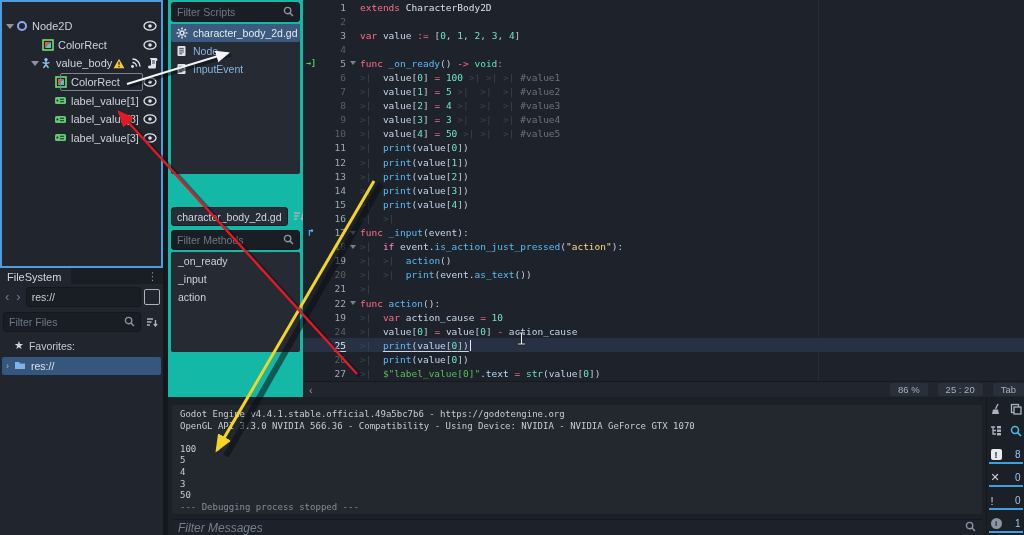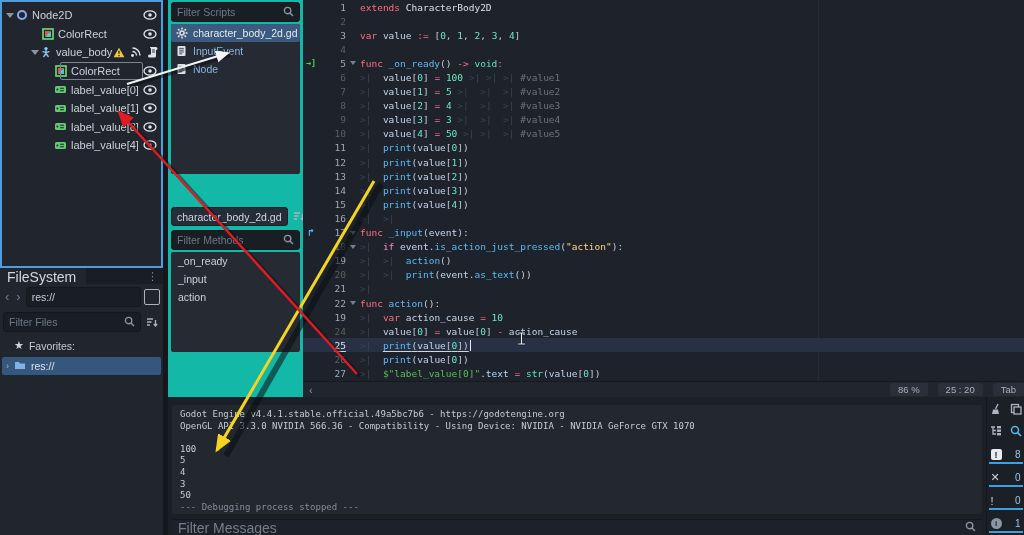--- a/index.html
+++ b/index.html
@@ -3,34 +3,34 @@
 <meta charset="utf-8">
 <style>
   html,body{margin:0;padding:0;background:#0e1116;}
   #app{position:relative;width:1024px;height:535px;background:#14181d;overflow:hidden;
        font-family:"Liberation Sans",sans-serif;color:#cdd3da;font-size:11px;}
 
   
   .left-dock{position:absolute;left:0;top:0;width:163px;height:535px;background:#1d222a;}
   .scene-panel{position:absolute;left:0;top:0;width:159px;height:264px;background:#21262e;
                border:2px solid #4f9ddd;box-sizing:content-box;overflow:hidden;}
-  .tree{padding-top:4px;}
+  .tree{padding-top:15px;}
   .trow{position:relative;height:18.6px;display:flex;align-items:center;white-space:nowrap;}
   .trow .arr{width:10px;display:flex;justify-content:center;}
   .tri-d{width:0;height:0;border-left:4px solid transparent;border-right:4px solid transparent;border-top:5px solid #8b95a2;}
   .trow .nlabel{margin-left:4px;font-size:11px;color:#ccd2d9;}
   .trow .spacer{flex:1;}
   .trow .badges{display:flex;gap:4px;align-items:center;margin-right:3px;}
   .trow .eye{width:18px;display:flex;justify-content:center;margin-right:2px;}
   .focus-box{position:absolute;left:22px;right:18px;top:0;bottom:0;border:1px solid #79848f;border-radius:2px;}
   .nicon{width:13px;height:13px;display:inline-flex;align-items:center;justify-content:center;flex:none;}
 
   .fs-panel{position:absolute;left:0;top:268px;width:163px;bottom:0;background:#21262e;}
   .fs-tabbar{height:16px;background:#191d24;display:flex;align-items:stretch;}
-  .fs-tab{background:#21262e;padding:1px 10px 0 7px;font-size:14px;color:#d2d8de;display:flex;align-items:center;}
+  .fs-tab{background:#21262e;padding:1px 10px 0 7px;font-size:11px;color:#d2d8de;display:flex;align-items:center;}
   .fs-dots{margin-left:auto;color:#8a93a0;padding:0 5px;font-size:11px;display:flex;align-items:center;}
   .fs-row{display:flex;align-items:center;gap:3px;padding:3px 3px 2px 3px;}
   .navbtn{color:#727d8a;font-size:13px;line-height:10px;padding:0 2px;}
   .field{background:#191e25;border:1px solid #14181e;border-radius:3px;color:#c6cdd5;
          font-size:10.5px;padding:2px 5px;display:flex;align-items:center;flex:1;min-width:0;height:14px;}
   .field .ph{color:#6d7885;}
   .field .mag{margin-left:auto;}
   .sqbtn{width:14px;height:14px;border:1.5px solid #aab3bf;border-radius:2px;flex:none;}
   .fav-row{display:flex;align-items:center;gap:5px;padding:5px 4px 3px 14px;color:#c3cad2;font-size:10.5px;}
   .star{color:#cbd3dc;font-size:11px;}
@@ -75,21 +75,21 @@
   .status .sgroup{margin-left:auto;display:flex;align-items:center;padding-right:0;}
 
   
   .bottom-panel{position:absolute;left:168px;top:397px;width:856px;height:138px;background:#1b2027;}
   .console{position:absolute;left:4px;top:8px;width:810px;height:109px;background:#23282f;border-radius:2px;
            padding:4px 8px;box-sizing:border-box;overflow:hidden;}
   .conline{font-family:"DejaVu Sans Mono",monospace;font-size:9px;line-height:11.6px;color:#c5ccd4;white-space:pre;}
   .conline.dim{color:#848d98;}
   .filterbar{position:absolute;left:4px;bottom:0;width:810px;height:16px;background:#1d222a;border-top:1px solid #14181e;
              display:flex;align-items:center;padding:0 6px;box-sizing:border-box;}
-  .filterbar .ph{color:#757f8c;font-size:14px;}
+  .filterbar .ph{color:#757f8c;font-size:12px;font-style:italic;}
   .filterbar .mag{margin-left:auto;}
   .btools{position:absolute;right:0;top:0;width:38px;height:138px;border-left:1px solid #14181e;
           display:flex;flex-direction:column;align-items:center;padding-top:6px;box-sizing:border-box;}
   .btool-row{display:flex;gap:8px;margin-bottom:8px;}
   .badge-row{width:34px;height:17px;display:flex;align-items:center;justify-content:space-between;
              padding:0 2px;box-sizing:border-box;border-bottom:2px solid #3f9fdf;margin-bottom:6px;}
   .badge-count{color:#9fc4e8;font-size:10px;}
   .b-alert{width:11px;height:11px;background:#e8ecf1;border-radius:2px;color:#20252c;font-size:9px;font-weight:bold;
            display:flex;align-items:center;justify-content:center;}
   .b-info{width:11px;height:11px;background:#8b95a2;border-radius:50%;color:#20252c;font-size:8px;font-weight:bold;
@@ -204,75 +204,57 @@
           </div>
           <div class="trow" style="padding-left: 42px;">
             <span class="arr"></span>
             <span class="nicon">
               <svg width="13" height="11" viewBox="0 0 13 11">
                 <rect x="1" y="2" width="11" height="7" rx="1.5" fill="#63c973"></rect>
                 <circle cx="3.4" cy="5.5" r="1" fill="#21262e"></circle>
                 <path d="M6 4.2 h4 M6 6.8 h4" stroke="#21262e" stroke-width="1.1"></path>
               </svg>
             </span>
-            <span class="nlabel">label_value[0]</span>
+            <span class="nlabel">label_value[1]</span>
             <span class="spacer"></span>
             <span class="eye">
               <svg width="14" height="10" viewBox="0 0 14 10">
                 <ellipse cx="7" cy="5" rx="6" ry="4.2" fill="none" stroke="#dfe4ea" stroke-width="1.3"></ellipse>
                 <circle cx="7" cy="5" r="1.8" fill="#dfe4ea"></circle>
               </svg>
             </span>
           </div>
           <div class="trow" style="padding-left: 42px;">
             <span class="arr"></span>
             <span class="nicon">
               <svg width="13" height="11" viewBox="0 0 13 11">
                 <rect x="1" y="2" width="11" height="7" rx="1.5" fill="#63c973"></rect>
                 <circle cx="3.4" cy="5.5" r="1" fill="#21262e"></circle>
                 <path d="M6 4.2 h4 M6 6.8 h4" stroke="#21262e" stroke-width="1.1"></path>
               </svg>
             </span>
-            <span class="nlabel">label_value[1]</span>
+            <span class="nlabel">label_value[8]</span>
             <span class="spacer"></span>
             <span class="eye">
               <svg width="14" height="10" viewBox="0 0 14 10">
                 <ellipse cx="7" cy="5" rx="6" ry="4.2" fill="none" stroke="#dfe4ea" stroke-width="1.3"></ellipse>
                 <circle cx="7" cy="5" r="1.8" fill="#dfe4ea"></circle>
               </svg>
             </span>
           </div>
           <div class="trow" style="padding-left: 42px;">
             <span class="arr"></span>
             <span class="nicon">
               <svg width="13" height="11" viewBox="0 0 13 11">
                 <rect x="1" y="2" width="11" height="7" rx="1.5" fill="#63c973"></rect>
                 <circle cx="3.4" cy="5.5" r="1" fill="#21262e"></circle>
                 <path d="M6 4.2 h4 M6 6.8 h4" stroke="#21262e" stroke-width="1.1"></path>
               </svg>
             </span>
-            <span class="nlabel">label_value[8]</span>
-            <span class="spacer"></span>
-            <span class="eye">
-              <svg width="14" height="10" viewBox="0 0 14 10">
-                <ellipse cx="7" cy="5" rx="6" ry="4.2" fill="none" stroke="#dfe4ea" stroke-width="1.3"></ellipse>
-                <circle cx="7" cy="5" r="1.8" fill="#dfe4ea"></circle>
-              </svg>
-            </span>
-          </div>
-          <div class="trow" style="padding-left: 42px;">
-            <span class="arr"></span>
-            <span class="nicon">
-              <svg width="13" height="11" viewBox="0 0 13 11">
-                <rect x="1" y="2" width="11" height="7" rx="1.5" fill="#63c973"></rect>
-                <circle cx="3.4" cy="5.5" r="1" fill="#21262e"></circle>
-                <path d="M6 4.2 h4 M6 6.8 h4" stroke="#21262e" stroke-width="1.1"></path>
-              </svg>
-            </span>
-            <span class="nlabel">label_value[4]</span>
+            <span class="nlabel">label_value[3]</span>
             <span class="spacer"></span>
             <span class="eye">
               <svg width="14" height="10" viewBox="0 0 14 10">
                 <ellipse cx="7" cy="5" rx="6" ry="4.2" fill="none" stroke="#dfe4ea" stroke-width="1.3"></ellipse>
                 <circle cx="7" cy="5" r="1.8" fill="#dfe4ea"></circle>
               </svg>
             </span>
           </div>
         </div>
     </div>
@@ -341,30 +323,30 @@
           </span>
           <span>character_body_2d.gd</span>
         </div>
         <div class="srow">
           <span class="nicon">
             <svg width="11" height="12" viewBox="0 0 11 12">
               <rect x="1.5" y="1" width="8" height="10" rx="1" fill="#dfe4ea"></rect>
               <path d="M3.2 3.4 h4.6 M3.2 5.2 h4.6 M3.2 7 h4.6 M3.2 8.8 h3" stroke="#39424f" stroke-width="0.9"></path>
             </svg>
           </span>
-          <span>InputEvent</span>
+          <span>Node</span>
         </div>
         <div class="srow">
           <span class="nicon">
             <svg width="11" height="12" viewBox="0 0 11 12">
               <rect x="1.5" y="1" width="8" height="10" rx="1" fill="#dfe4ea"></rect>
               <path d="M3.2 3.4 h4.6 M3.2 5.2 h4.6 M3.2 7 h4.6 M3.2 8.8 h3" stroke="#39424f" stroke-width="0.9"></path>
             </svg>
           </span>
-          <span>Node</span>
+          <span>InputEvent</span>
         </div>
       </div>
     <div style="height:30px;"></div>
     <div class="fs-row">
       <div class="dd">character_body_2d.gd</div>
       <span class="iconbtn">
           <svg width="12" height="11" viewBox="0 0 12 11">
             <path d="M1 2 h6 M1 5 h4.5 M1 8 h3" stroke="#aab3bf" stroke-width="1.3"></path>
             <path d="M9.5 3 v6 M7.8 7 l1.7 2 l1.7 -2" fill="none" stroke="#aab3bf" stroke-width="1.3"></path>
           </svg>

